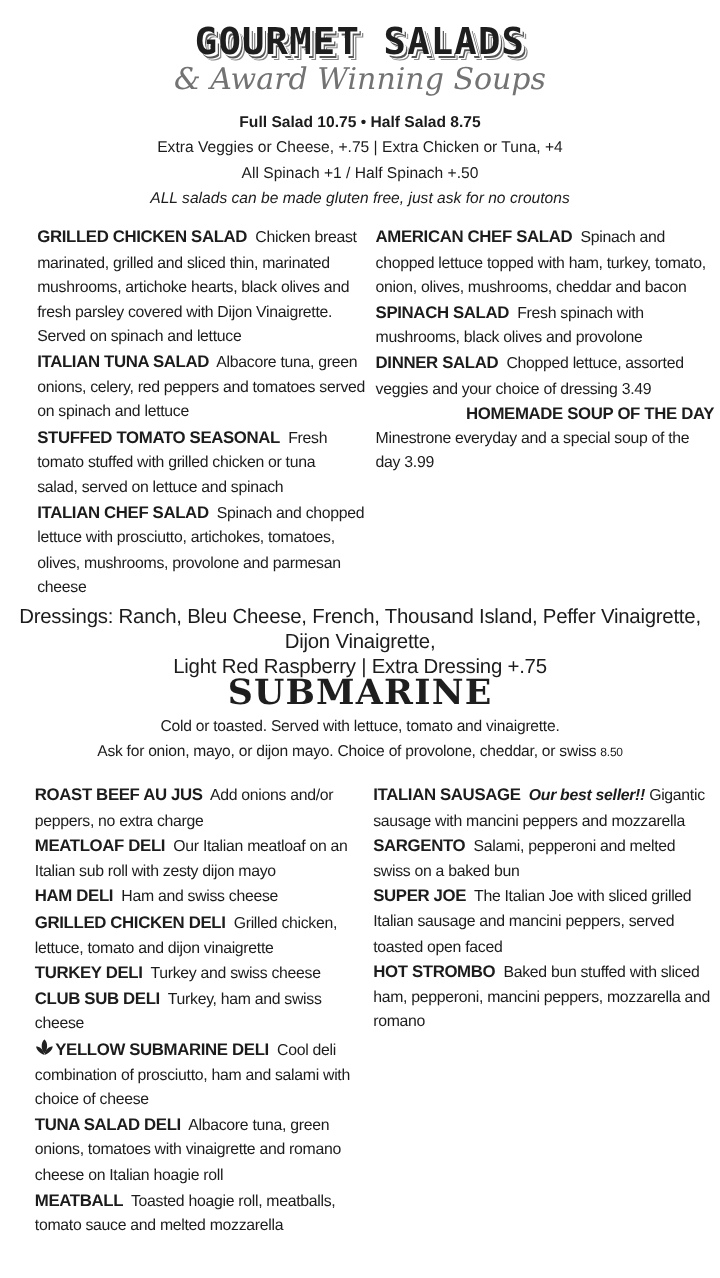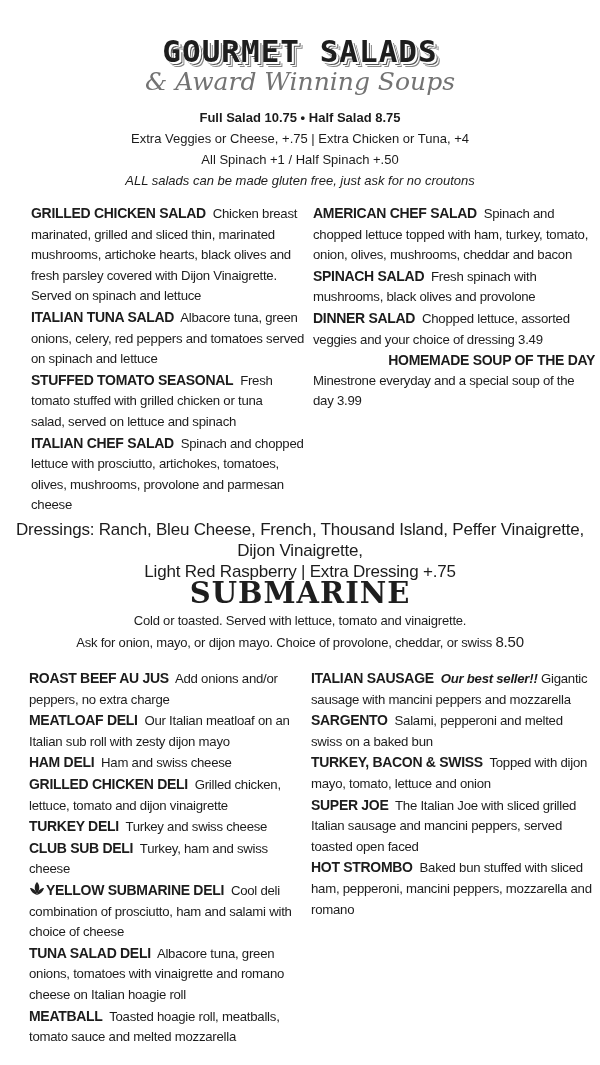--- a/index.html
+++ b/index.html
@@ -1,21 +1,21 @@
 <!DOCTYPE html>
 <html><head>
 <meta charset="utf-8">
 <style>
   html, body { margin: 0; padding: 0; background: #ffffff; }
   body {
     width: 600px; height: 1065px; overflow: hidden; position: relative;
     color: #1c1c1c;
     font-family: "Liberation Sans", sans-serif;
   }
-  .page { position: absolute; left: 0; top: 16px; width: 600px; height: 997px; }
+  .page { position: absolute; left: 0; top: 0; width: 600px; height: 997px; }
 
   
   .title-main {
     position: absolute; left: 0; width: 600px; top: 18px;
     text-align: center;
     font-family: "DejaVu Sans Mono", monospace;
     font-weight: bold; font-size: 31px; letter-spacing: 1px;
     color: #1e1e1e;
     text-shadow: 2px 2px 0 #fff, 3px 3px 0 #555, 4px 4px 0 #fff, 5px 5px 0 #888;
     line-height: 34px;
@@ -62,21 +62,21 @@
     position: absolute; left: 0; width: 600px; top: 560px;
     text-align: center;
     font-family: "DejaVu Serif", serif; font-weight: bold;
     font-size: 29px; letter-spacing: 1px; color: #1e1e1e; line-height: 34px;
   }
   .sand-sub {
     position: absolute; left: 0; width: 600px; top: 594px;
     text-align: center; font-size: 13px; line-height: 21px; letter-spacing: -0.2px;
   }
   .sand-sub .line { display: block; }
-  .sand-sub .price { font-size: 15px; }
+  .sand-sub .price { font-size: 10px; }
 </style>
 </head>
 <body>
 
 <div class="page">
 
   <div class="title-main">GOURMET SALADS</div>
   <div class="title-sub">&amp; Award Winning Soups</div>
 
   <div class="pricing">
@@ -184,24 +184,20 @@
     <div class="item">
       <span class="name">ITALIAN SAUSAGE</span>&nbsp;
       <span class="tag">Our best seller!!</span>
       <span class="desc">Gigantic sausage with mancini peppers and mozzarella</span>
     </div>
     <div class="item">
       <span class="name">SARGENTO</span>&nbsp;
       <span class="desc">Salami, pepperoni and melted swiss on a baked bun</span>
     </div>
     <div class="item">
-      <span class="name">TURKEY, BACON &amp; SWISS</span>&nbsp;
-      <span class="desc">Topped with dijon mayo, tomato, lettuce and onion</span>
-    </div>
-    <div class="item">
       <span class="name">SUPER JOE</span>&nbsp;
       <span class="desc">The Italian Joe with sliced grilled Italian sausage and mancini peppers, served toasted open faced</span>
     </div>
     <div class="item">
       <span class="name">HOT STROMBO</span>&nbsp;
       <span class="desc">Baked bun stuffed with sliced ham, pepperoni, mancini peppers, mozzarella and romano</span>
     </div>
   </div>
 
 </div>

